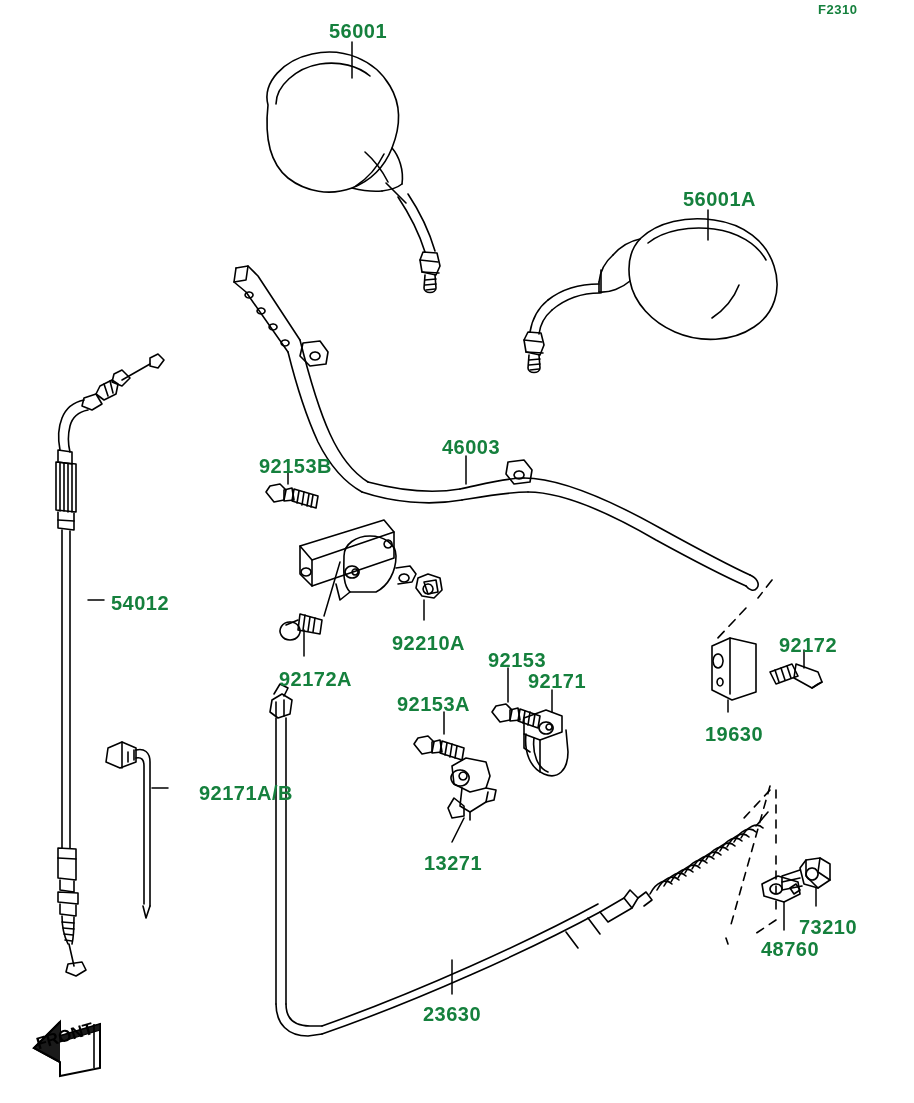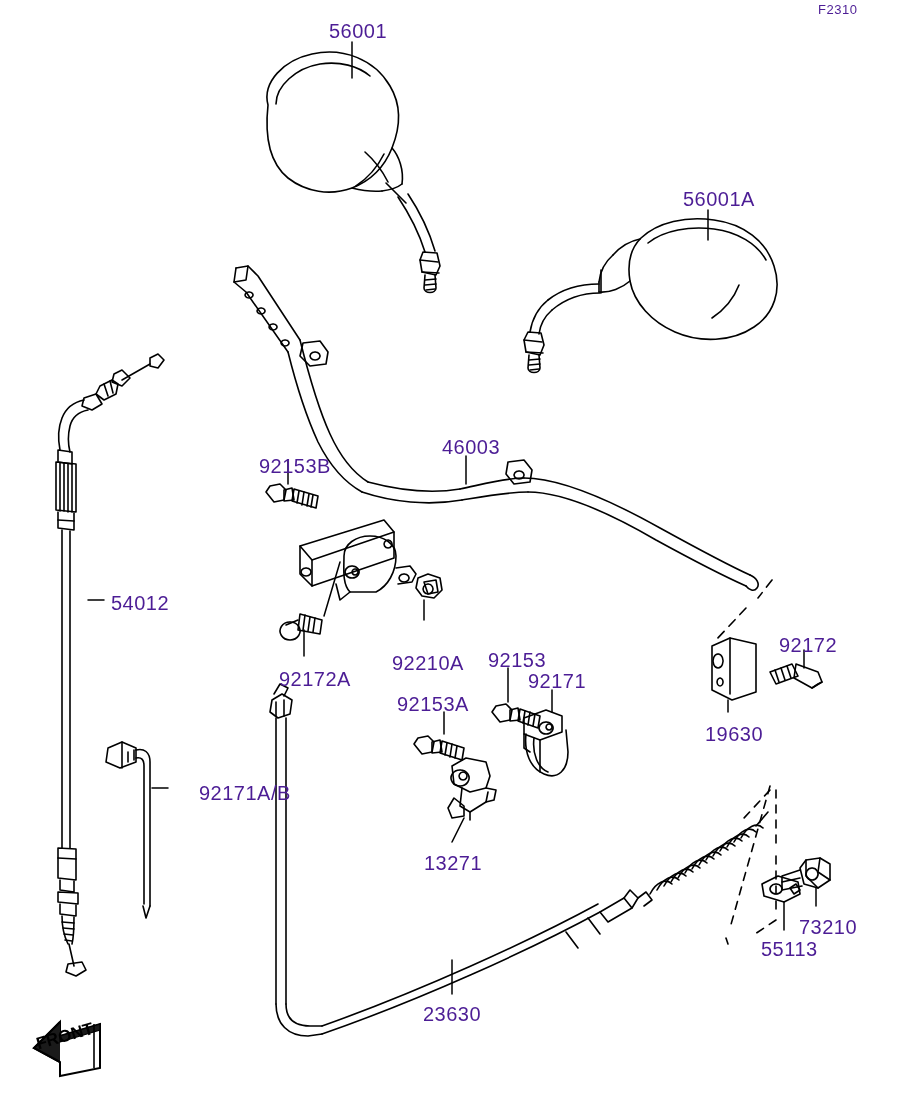--- a/index.html
+++ b/index.html
@@ -5,22 +5,22 @@
   html,body{margin:0;padding:0;background:#ffffff;}
   body{
     font-family:"Liberation Sans", sans-serif;
     width:914px;height:1103px;position:relative;overflow:hidden;
   }
   #sheet{position:absolute;left:0;top:0;width:914px;height:1103px;background:#fff;}
   svg.diagram{position:absolute;left:0;top:0;width:914px;height:1103px;}
   .lbl{
     position:absolute;
     font-family:"Liberation Sans", sans-serif;
-    font-weight:normal;
-    color:#4c1d95;
+    font-weight:bold;
+    color:#15803d;
     white-space:nowrap;
     letter-spacing:0.5px;
   }
   .lbl-part{font-size:20px;}
   .lbl-code{font-size:13px;letter-spacing:0.5px;}
   .front-text{
     position:absolute;
     font-family:"Liberation Sans", sans-serif;
     font-weight:bold;font-size:17px;color:#000;
   }
@@ -375,27 +375,27 @@
     <path d="M 70 18 L 70 62" stroke="#000" stroke-width="1.6" fill="none"></path>
   </svg>
   <div class="front-text" style="left:34px; top:1035px; transform:rotate(-16deg); transform-origin:left top;">FRONT</div>
 
   <div id="labels">
       <div class="lbl lbl-part" style="left: 329px; top: 20px;">56001</div>
       <div class="lbl lbl-part" style="left: 683px; top: 188px;">56001A</div>
       <div class="lbl lbl-part" style="left: 442px; top: 436px;">46003</div>
       <div class="lbl lbl-part" style="left: 259px; top: 455px;">92153B</div>
       <div class="lbl lbl-part" style="left: 111px; top: 592px;">54012</div>
-      <div class="lbl lbl-part" style="left: 392px; top: 632px; margin-top: 20px;">92210A</div>
+      <div class="lbl lbl-part" style="left: 392px; top: 632px;">92210A</div>
       <div class="lbl lbl-part" style="left: 279px; top: 668px;">92172A</div>
       <div class="lbl lbl-part" style="left: 488px; top: 649px;">92153</div>
       <div class="lbl lbl-part" style="left: 528px; top: 670px;">92171</div>
       <div class="lbl lbl-part" style="left: 397px; top: 693px; text-align: center;">92153A</div>
       <div class="lbl lbl-part" style="left: 779px; top: 634px;">92172</div>
       <div class="lbl lbl-part" style="left: 705px; top: 723px;">19630</div>
       <div class="lbl lbl-part" style="left: 173px; top: 782px; margin-left: 26px;">92171A/B</div>
       <div class="lbl lbl-part" style="left: 424px; top: 852px;">13271</div>
       <div class="lbl lbl-part" style="left: 423px; top: 1003px;">23630</div>
-      <div class="lbl lbl-part" style="left: 761px; top: 938px;">55113</div>
+      <div class="lbl lbl-part" style="left: 761px; top: 938px;">48760</div>
       <div class="lbl lbl-part" style="left: 799px; top: 916px;">73210</div>
     </div>
 
 </div>
 
 </body></html>

